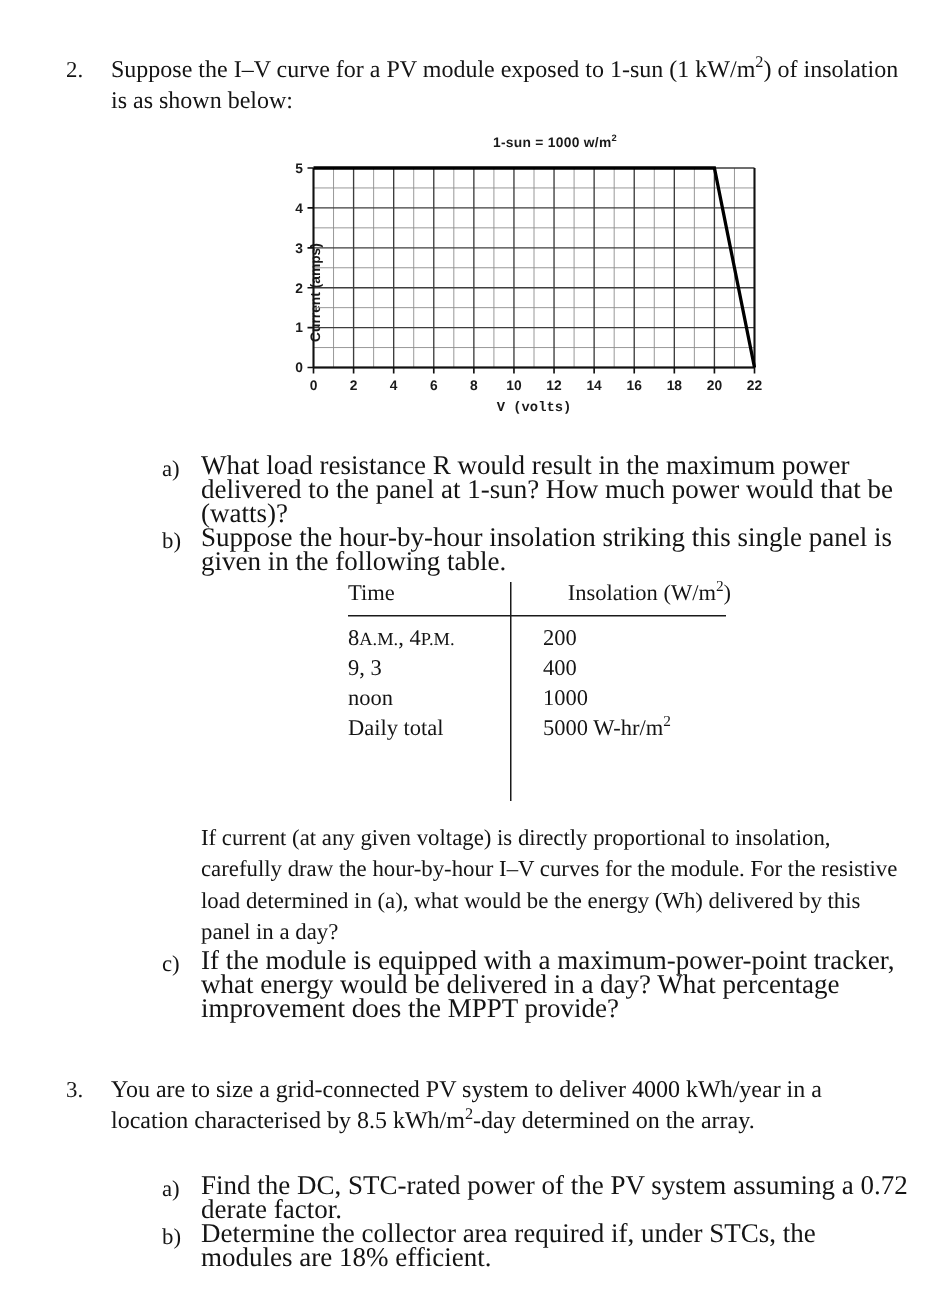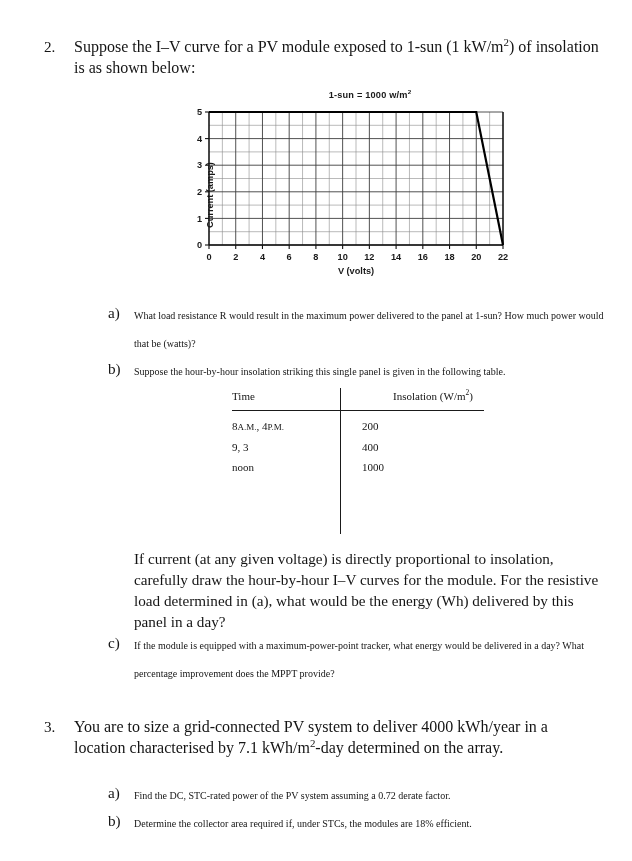--- a/index.html
+++ b/index.html
@@ -52,22 +52,22 @@
     margin-bottom: 0px;
   }
   .sub-marker {
     width: 26px;
     flex: 0 0 26px;
     font-size: 15.2px;
     line-height: 21px;
   }
   .sub-text {
     flex: 1 1 auto;
-    font-size: 10px;
-    line-height: 28px;
+    font-size: 18px;
+    line-height: 16px;
   }
 
   .para {
     position: absolute;
     font-size: 15.2px;
     line-height: 21px;
   }
 
   sup {
     font-size: 0.68em;
@@ -112,38 +112,38 @@
     font-size: 9.2px;
     font-weight: 600;
     color: #1a1a1a;
   }
   .xlabel {
     position: absolute;
     left: 24px;
     top: 176px;
     width: 294px;
     text-align: center;
-    font-family: Liberation Sans, sans-serif;
+    font-family: Liberation Mono, monospace;
     font-size: 9.2px;
     font-weight: 600;
     color: #1a1a1a;
   }
   .plot-svg {
     position: absolute;
     left: 0;
     top: 0;
   }
 
   
   .ins-table {
     position: absolute;
     left: 232px;
     top: 386px;
     border-collapse: collapse;
-    font-size: 11px;
+    font-size: 15px;
   }
   .ins-table th,
   .ins-table td {
     padding: 0;
     font-weight: normal;
     line-height: 20px;
     vertical-align: baseline;
   }
   .ins-table .c-time {
     width: 108px;
@@ -314,35 +314,39 @@
         <td class="c-ins">200</td>
       </tr>
       <tr>
         <td class="c-time">9, 3</td>
         <td class="c-ins">400</td>
       </tr>
       <tr>
         <td class="c-time">noon</td>
         <td class="c-ins">1000</td>
       </tr>
+      <tr>
+        <td class="c-time">Daily total</td>
+        <td class="c-ins"><span>5000  W-hr/m</span><sup>2</sup></td>
+      </tr>
     </tbody>
   </table>
 
   <div class="para" style="left:134px; top:548px; width:474px;">If current (at any given voltage) is directly proportional to insolation, carefully draw the hour-by-hour I–V curves for the module. For the resistive load determined in (a), what would be the energy (Wh) delivered by this panel in a day?</div>
 
   <div class="sub-list" style="left:108px; top:632px; width:500px;">
     <div class="sub-item">
       <div class="sub-marker">c)</div>
       <div class="sub-text">If the module is equipped with a maximum-power-point tracker, what energy would be delivered in a day? What percentage improvement does the MPPT provide?</div>
     </div>
   </div>
 
   <div class="q-block" style="left:44px; top:716px; width:558px;">
     <div class="q-num">3.</div>
-    <div class="q-body"><span>You are to size a grid-connected PV system to deliver 4000 kWh/year in a location characterised by 7.1 kWh/m</span><sup>2</sup><span>-day determined on the array.</span></div>
+    <div class="q-body"><span>You are to size a grid-connected PV system to deliver 4000 kWh/year in a location characterised by 8.5 kWh/m</span><sup>2</sup><span>-day determined on the array.</span></div>
   </div>
 
   <div class="sub-list" style="left:108px; top:782px; width:500px;">
     <div class="sub-item">
       <div class="sub-marker">a)</div>
       <div class="sub-text">Find the DC, STC-rated power of the PV system assuming a 0.72 derate factor.</div>
     </div>
     <div class="sub-item">
       <div class="sub-marker">b)</div>
       <div class="sub-text">Determine the collector area required if, under STCs, the modules are 18% efficient.</div>

